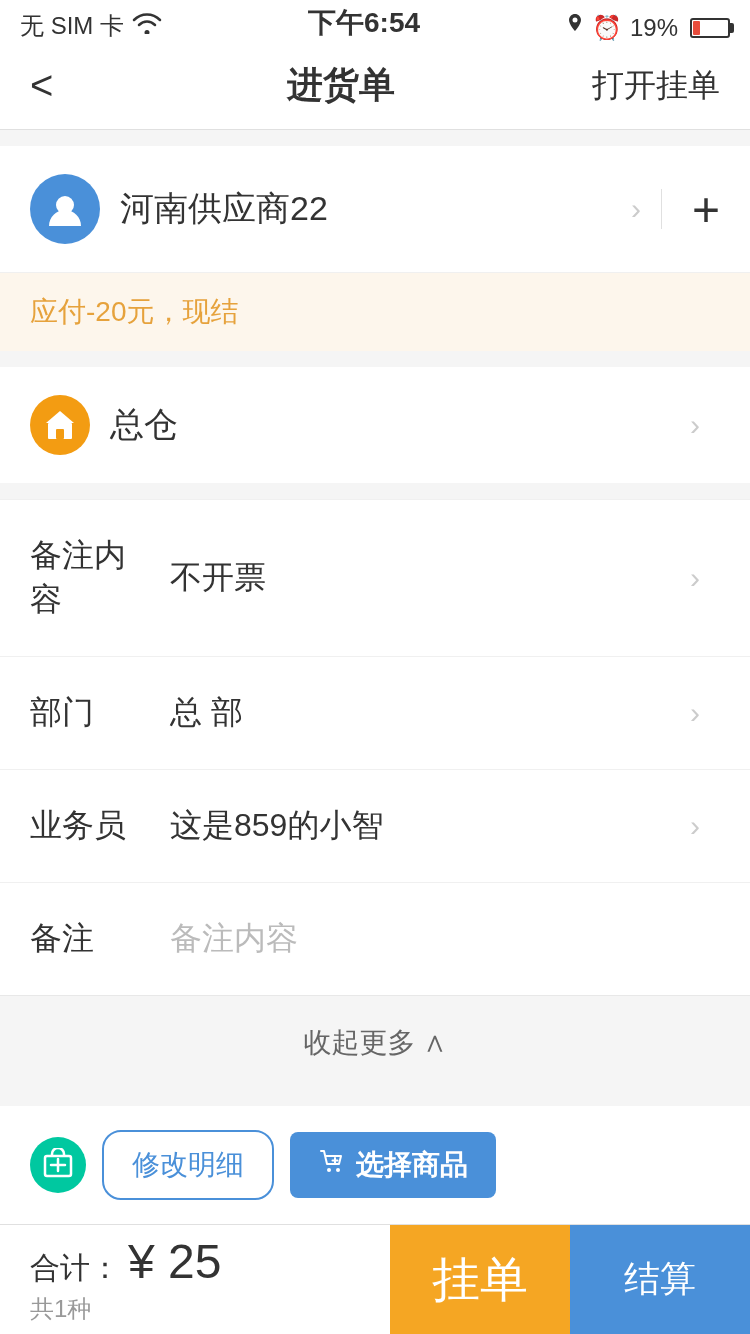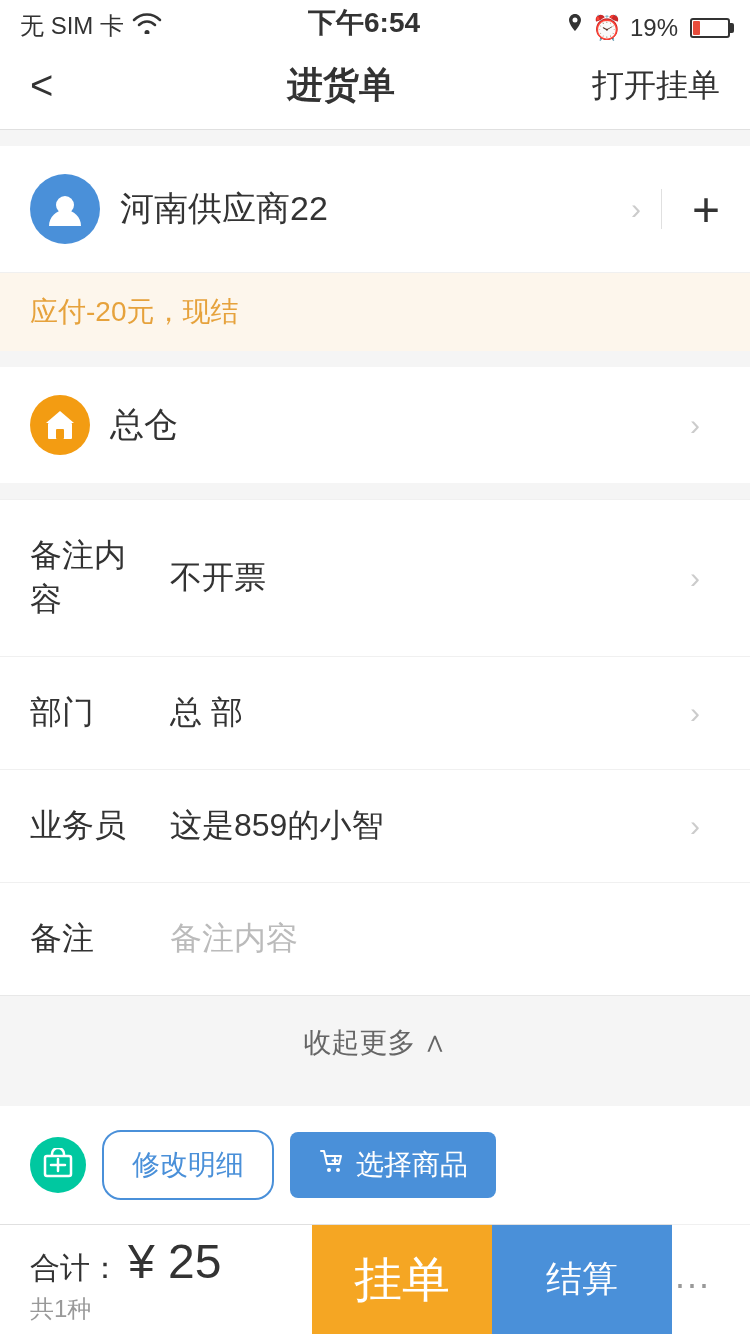--- a/index.html
+++ b/index.html
@@ -242,20 +242,21 @@
       background: #4a90d9;
       color: #fff;
       border: none;
       padding: 14px 28px;
       font-size: 28px;
       border-radius: 8px;
       cursor: pointer;
       display: flex;
       align-items: center;
       gap: 10px;
+      font-weight: bold;
     }
 
     
     .product-item {
       display: flex;
       align-items: flex-start;
       padding: 28px 30px;
       background: #fff;
       border-top: 1px solid #f0f0f0;
     }
@@ -291,21 +292,21 @@
       color: #999;
       font-size: 36px;
       cursor: pointer;
       padding: 10px;
     }
 
     
     .bottom-bar {
       position: fixed;
       bottom: 0;
-      width: 672px;
+      width: 750px;
       height: 110px;
       display: flex;
       align-items: center;
       background: #fff;
       border-top: 1px solid #e0e0e0;
     }
     .total-section {
       flex: 1;
       padding: 0 30px;
     }

